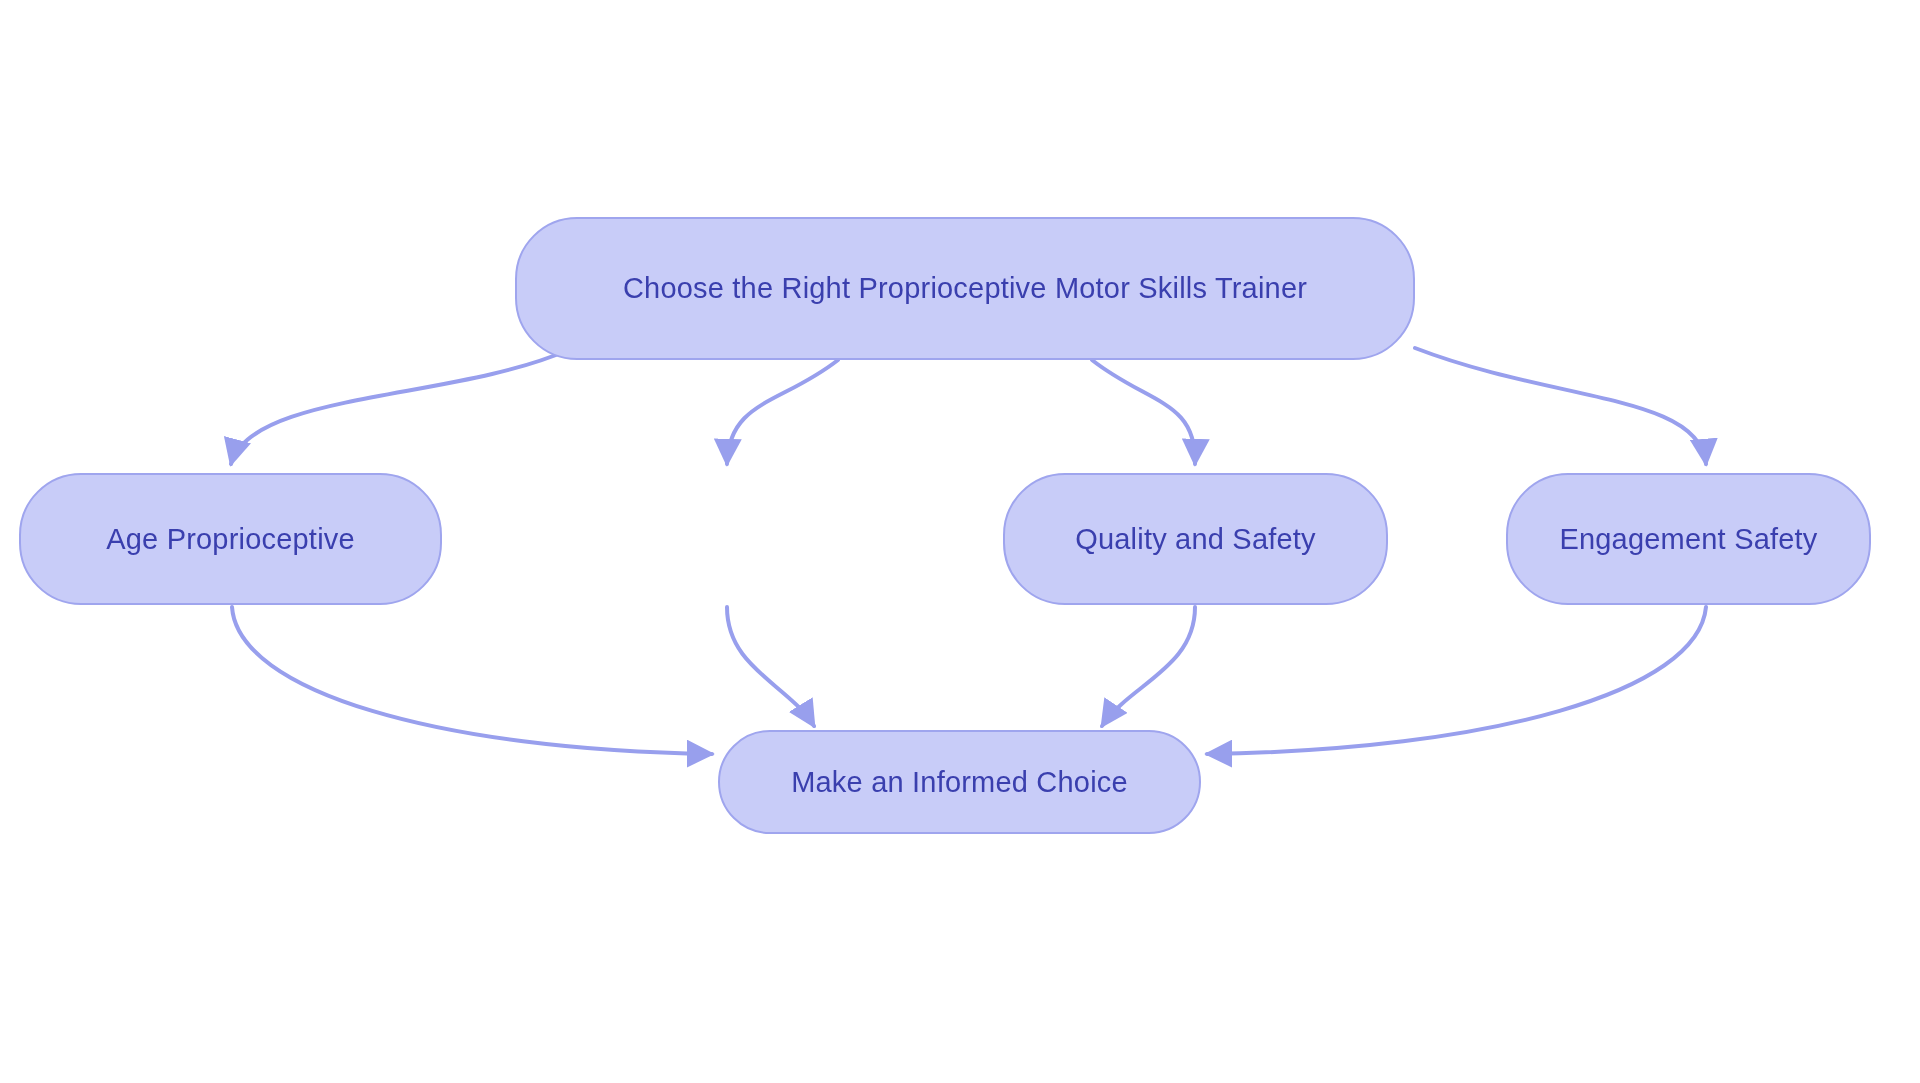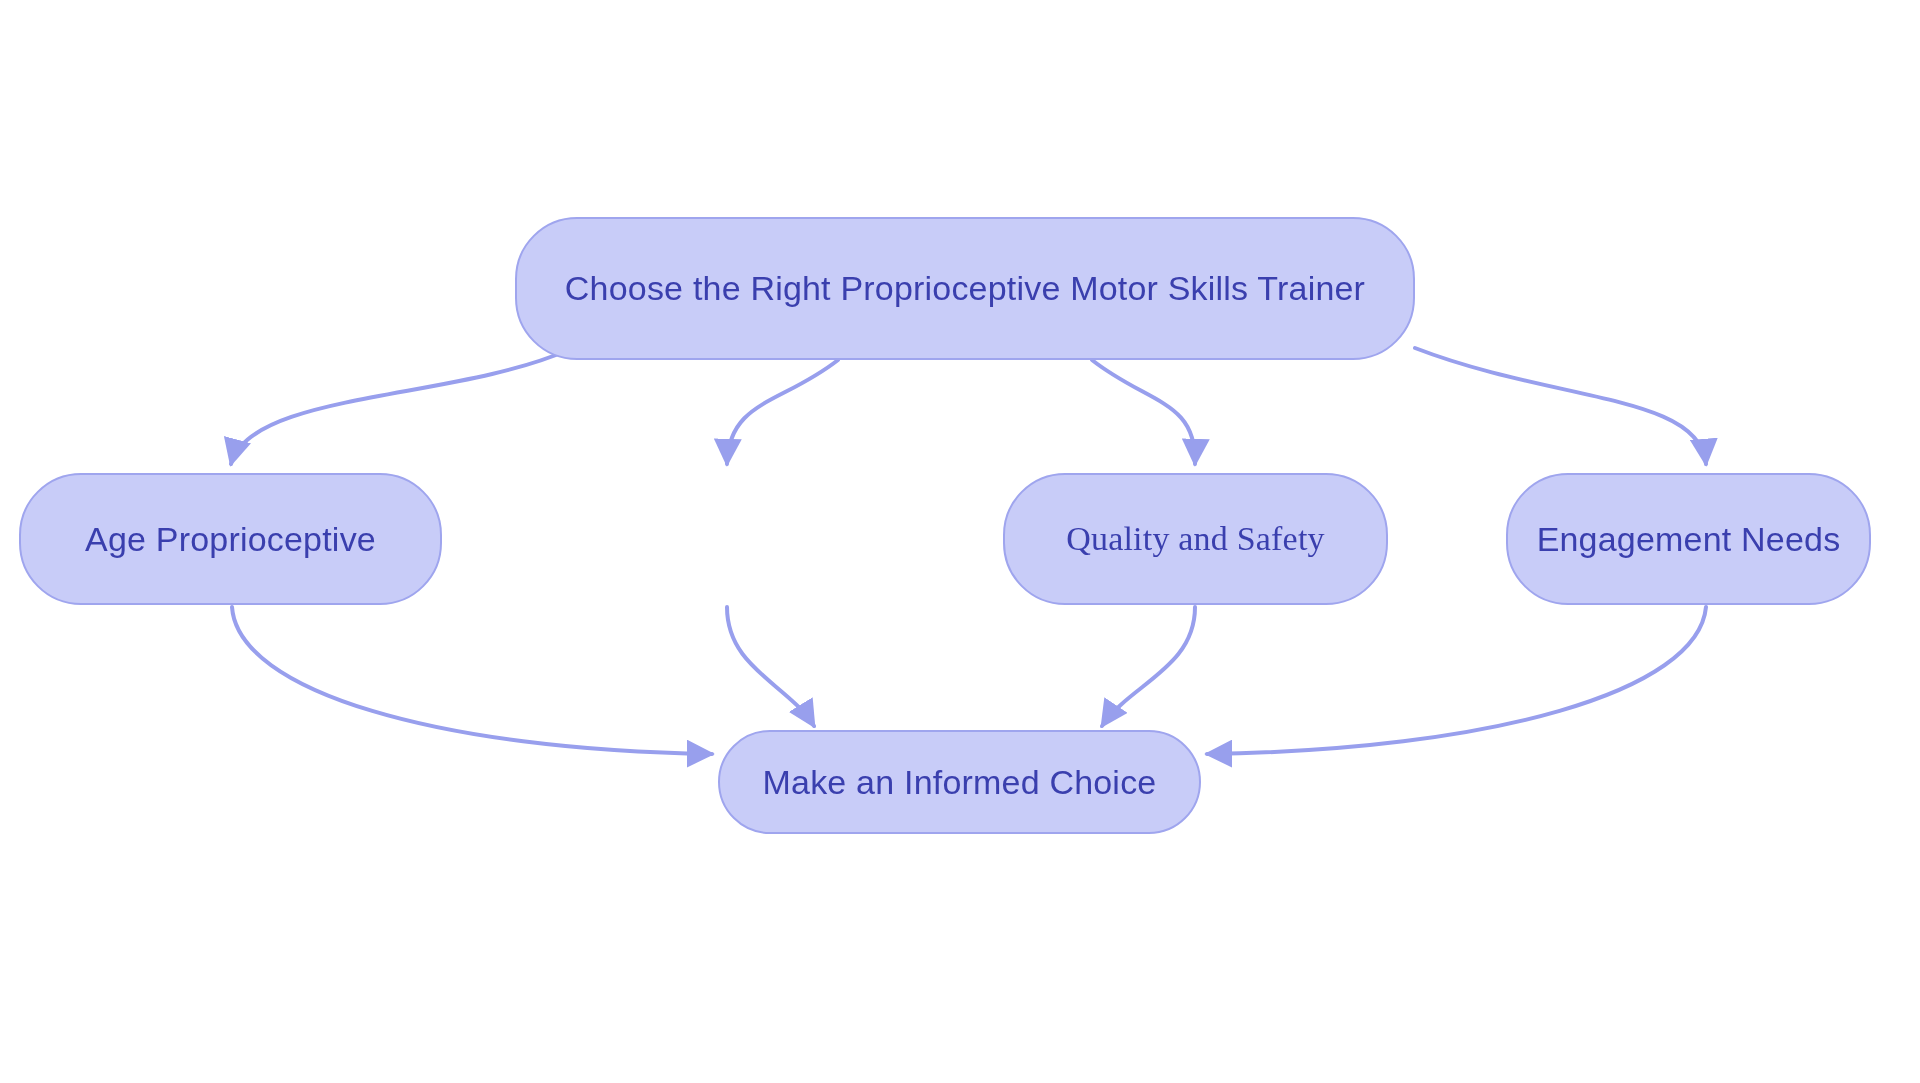--- a/index.html
+++ b/index.html
@@ -36,28 +36,28 @@
     position: absolute;
     box-sizing: border-box;
     background: var(--node-fill, #c8ccf8);
     border: 2px solid var(--node-border, #9fa5ee);
     border-radius: 62px;
     display: flex;
     align-items: center;
     justify-content: center;
     text-align: right;
     color: var(--node-text, #3a3fae);
-    font-size: 34px;
+    font-size: 29px;
     line-height: 1.2;
     letter-spacing: 0.2px;
   }
   .node-root       { left: 515px;  top: 217px; width: 900px; height: 143px; }
   .node-age        { left: 19px;   top: 473px; width: 423px; height: 132px; }
   .node-needs      { left: 562px;  top: 473px; width: 335px; height: 132px; }
-  .node-quality    { left: 1003px; top: 473px; width: 385px; height: 132px; font-family: Liberation Serif, serif; }
+  .node-quality    { left: 1003px; top: 473px; width: 385px; height: 132px; }
   .node-engagement { left: 1506px; top: 473px; width: 365px; height: 132px; }
   .node-choice     { left: 718px;  top: 730px; width: 483px; height: 104px; }
 </style>
 </head>
 <body>
 
 <div class="canvas">
 
   <svg class="edges" viewBox="0 0 1920 1083" xmlns="http://www.w3.org/2000/svg">
     <defs>
@@ -82,20 +82,20 @@
   <div class="node node-age">
     <span>Age Proprioceptive</span>
   </div>
 
 
   <div class="node node-quality">
     <span>Quality and Safety</span>
   </div>
 
   <div class="node node-engagement">
-    <span>Engagement Needs</span>
+    <span>Engagement Safety</span>
   </div>
 
   <div class="node node-choice">
     <span>Make an Informed Choice</span>
   </div>
 
 </div>
 
 </body></html>

